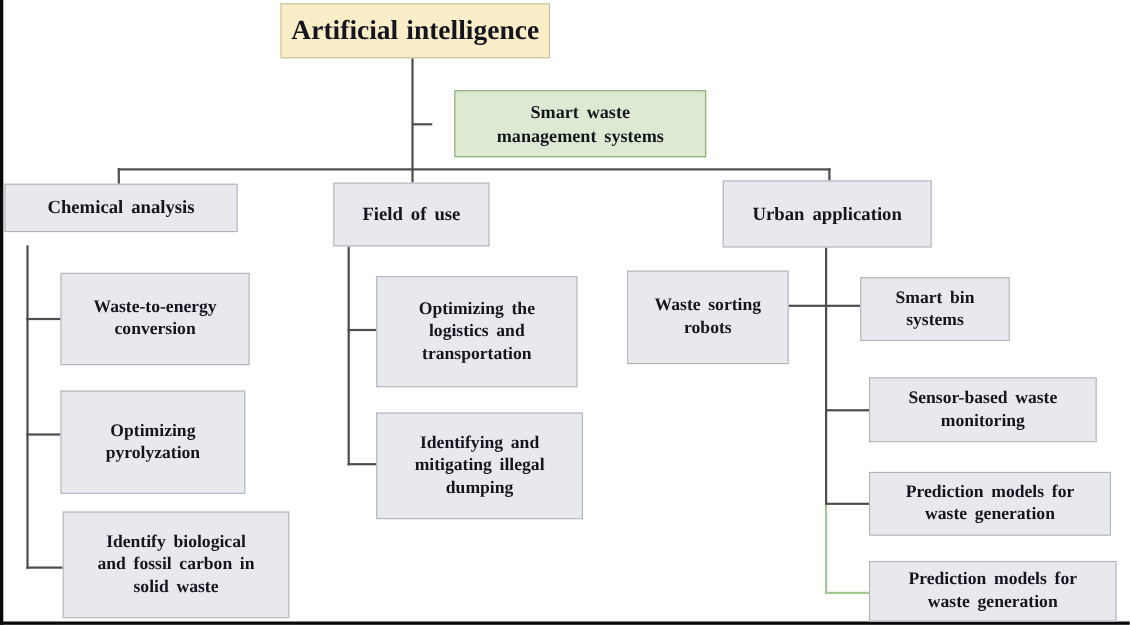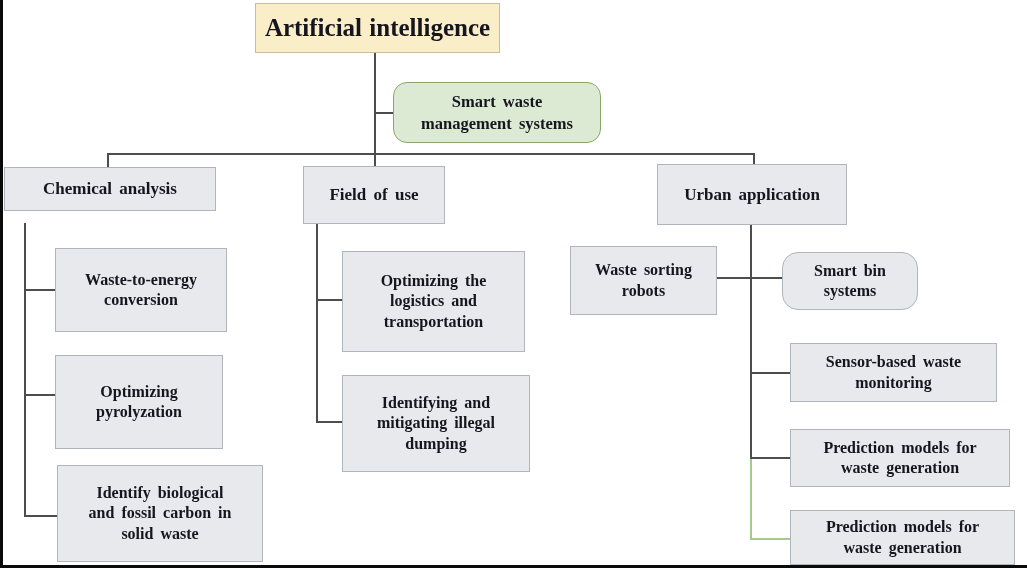--- a/index.html
+++ b/index.html
@@ -53,21 +53,21 @@
 
 <div class="line" style="left:750px;top:225px;width:2px;height:234px;"></div>
 <div class="line" style="left:717px;top:277px;width:65px;height:2px;"></div>
 <div class="line" style="left:750px;top:372px;width:40px;height:2px;"></div>
 <div class="line" style="left:750px;top:457px;width:40px;height:2px;"></div>
 <div class="line green" style="left:750px;top:459px;width:2px;height:81px;"></div>
 <div class="line green" style="left:750px;top:538px;width:40px;height:2px;"></div>
 
 <div class="node root-node" style="left:255px;top:3px;width:245px;height:50px;">Artificial intelligence</div>
 
-<div class="node green-node" style="left:393px;top:82px;width:208px;height:61px;border-radius:14px;">Smart waste
+<div class="node green-node" style="left:413px;top:82px;width:229px;height:61px;">Smart waste
 management systems</div>
 
 <div class="node hdr" style="left:4px;top:167px;width:212px;height:44px;">Chemical analysis</div>
 
 <div class="node hdr" style="left:303px;top:166px;width:142px;height:58px;text-align:center;">Field of use</div>
 
 <div class="node hdr" style="left:657px;top:164px;width:190px;height:61px;">Urban application</div>
 
 <div class="node child" style="left:55px;top:248px;width:172px;height:84px;">Waste-to-energy
 conversion</div>
@@ -80,24 +80,24 @@
 solid waste</div>
 
 <div class="node child" style="left:342px;top:251px;width:183px;height:101px;">Optimizing the
 logistics and
 transportation</div>
 
 <div class="node child" style="left:342px;top:375px;width:188px;height:97px;">Identifying and
 mitigating illegal
 dumping</div>
 
-<div class="node child" style="left:570px;top:246px;width:147px;height:69px;">Waste sorting
+<div class="node child" style="left:570px;top:246px;width:147px;height:85px;">Waste sorting
 robots</div>
 
-<div class="node child" style="left:782px;top:252px;width:136px;height:58px;border-radius:16px;">Smart bin
+<div class="node child" style="left:782px;top:252px;width:136px;height:58px;">Smart bin
 systems</div>
 
 <div class="node child" style="left:790px;top:343px;width:207px;height:59px;">Sensor-based waste
 monitoring</div>
 
 <div class="node child" style="left:790px;top:429px;width:220px;height:58px;">Prediction models for
 waste generation</div>
 
 <div class="node child" style="left:790px;top:510px;width:225px;height:55px;">Prediction models for
 waste generation</div>

